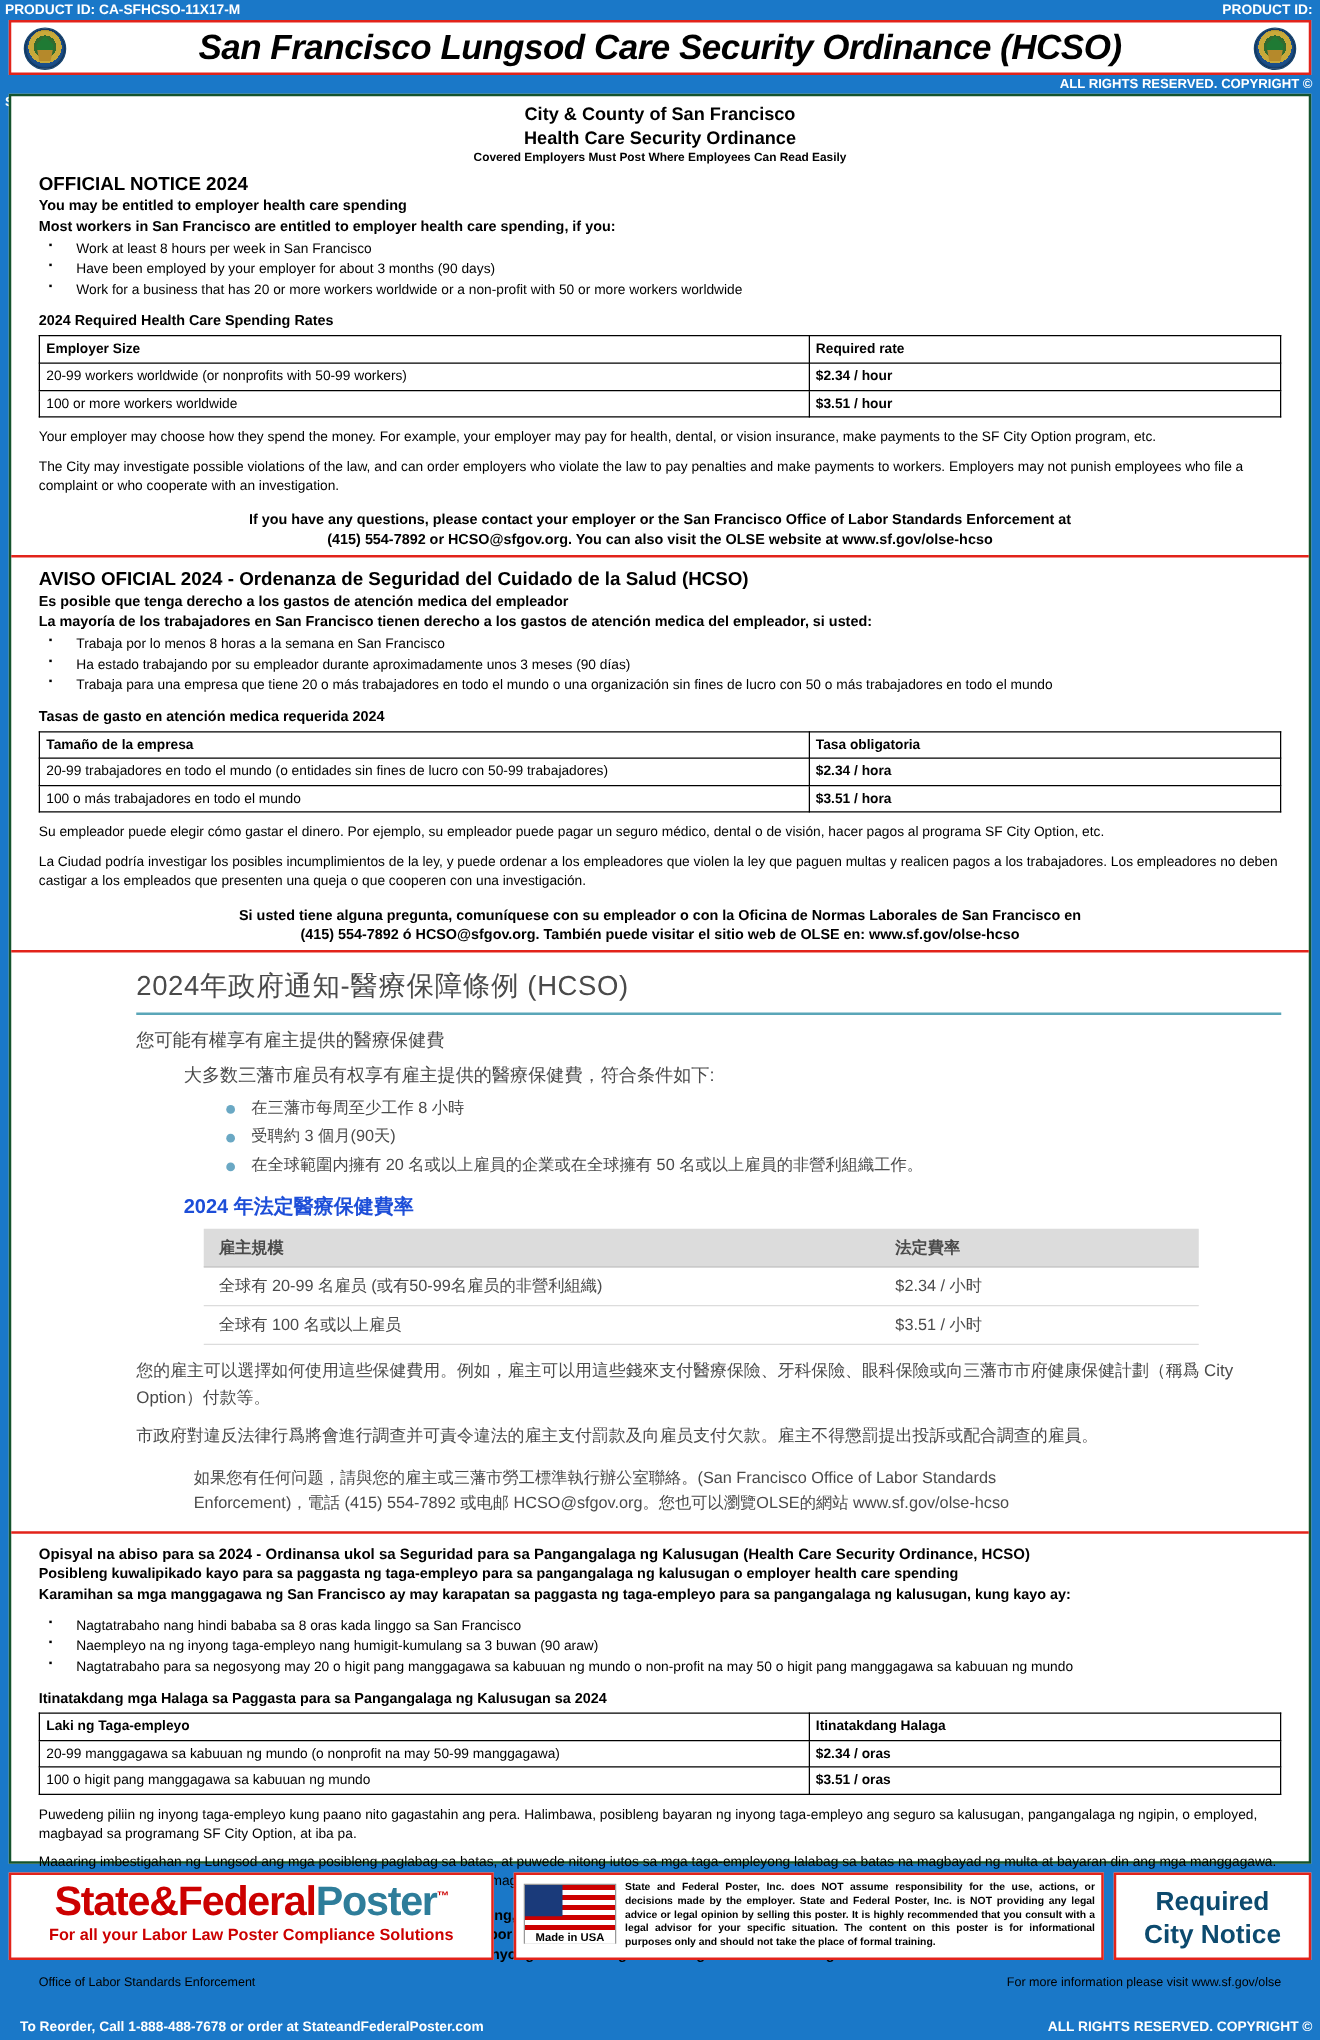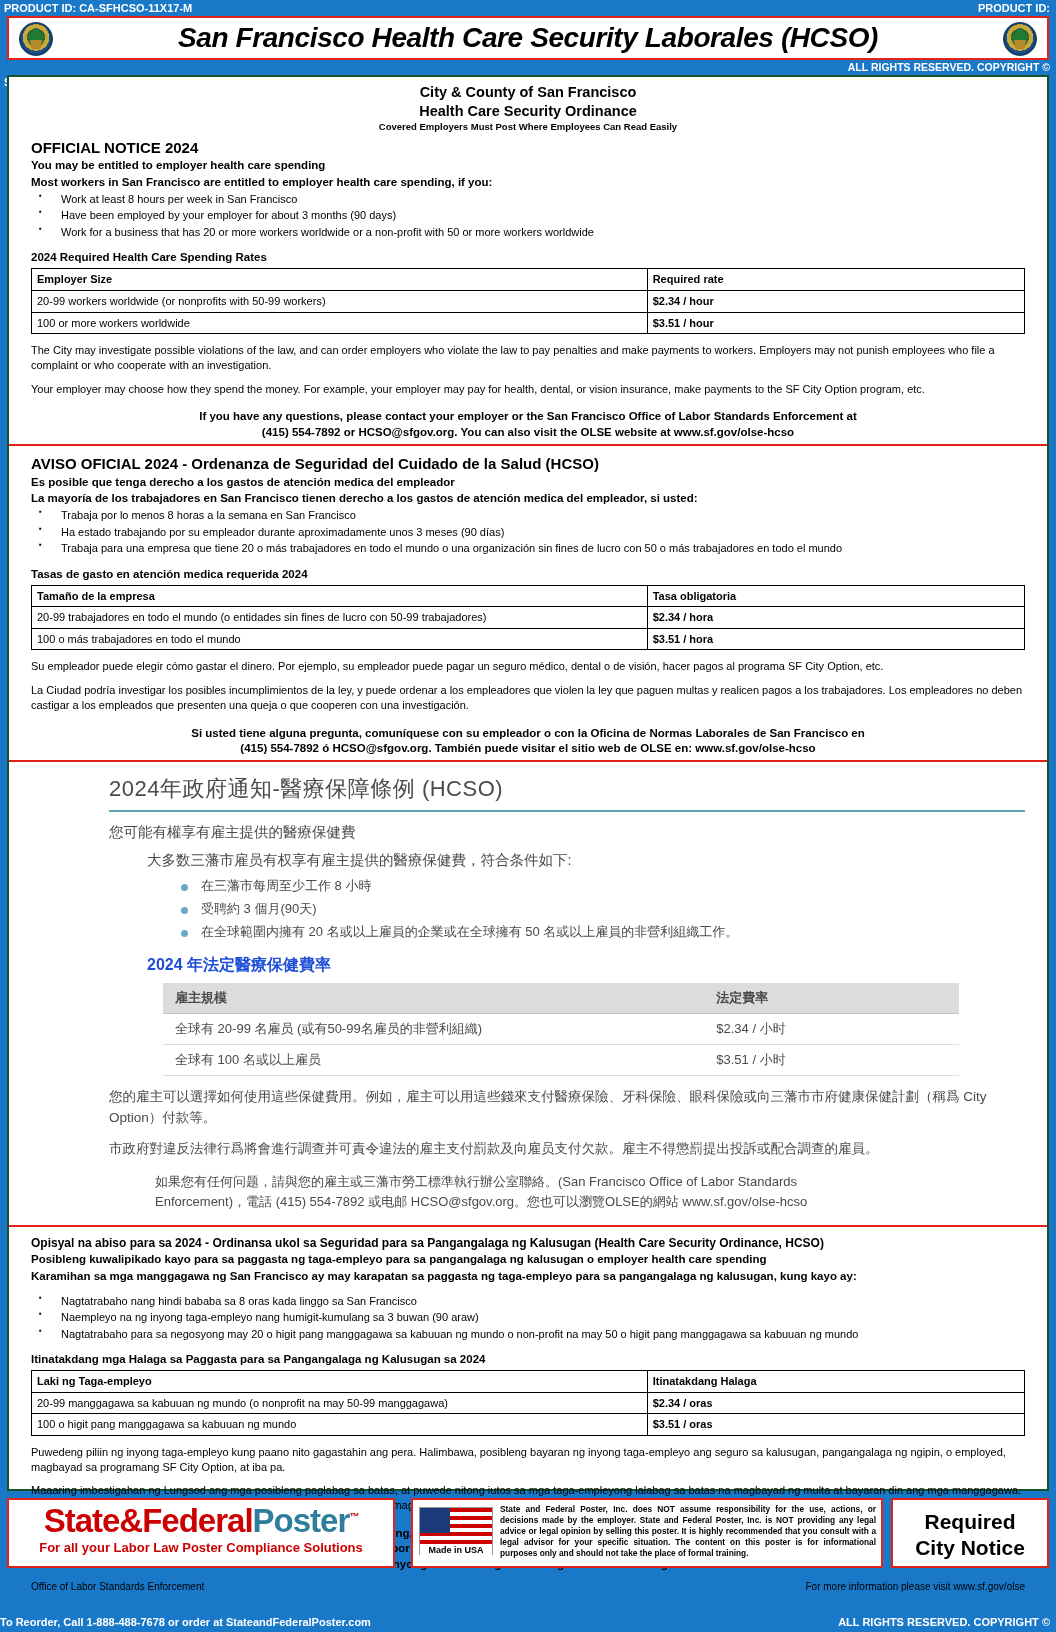--- a/index.html
+++ b/index.html
@@ -111,42 +111,42 @@
   }
   .flag:before{
     content:"";position:absolute;left:0;top:0;width:30px;height:25px;background:#1a3a7a;
   }
   .flag .mk{
     position:absolute;left:0;bottom:-1px;width:72px;text-align:center;
     font-size:9px;font-weight:bold;background:#fff;color:#000;margin-top:44px;
   }
   .disc p{margin:0 0 0 82px;font-size:8.3px;line-height:1.33;text-align:justify;color:#000;font-weight:bold;}
   .bcard.req{left:884px;top:2px;width:158px;height:70px;}
-  .req .r1,.req .r2{color:#000000;font-weight:bold;font-size:21px;text-align:center;}
+  .req .r1,.req .r2{color:#0c4a6e;font-weight:bold;font-size:21px;text-align:center;}
   .req .r1{margin-top:10px;}
   .req .r2{margin-top:2px;}
   .botbar{
     position:absolute;left:0;top:1614px;width:1056px;height:18px;
     color:#fff;font-size:11px;font-weight:bold;
   }
-  .botbar .left{position:absolute;left:0;top:2px;}
+  .botbar .left{position:absolute;left:16px;top:2px;}
   .botbar .right{position:absolute;right:6px;top:2px;}
 </style>
 </head>
 <body>
 
 <div class="topbar">
   <span class="left">PRODUCT ID: CA-SFHCSO-11X17-M</span>
   <span class="right">PRODUCT ID:</span>
 </div>
 
 <div class="titleband">
   <div class="seal left"></div>
   <div class="seal right"></div>
-  <h1>San Francisco Health Care Security Laborales (HCSO)</h1>
+  <h1>San Francisco Lungsod Care Security Ordinance (HCSO)</h1>
 </div>
 
 <div class="serialbar">
   <span class="left">SERIAL NUMBER: FG723755</span>
   <span class="right">ALL RIGHTS RESERVED. COPYRIGHT ©</span>
 </div>
 
 <div class="sheet">
 
   <div class="sec blk">
@@ -175,22 +175,22 @@
         <td class="c1">20-99 workers worldwide (or nonprofits with 50-99 workers)</td>
         <td class="val">$2.34 / hour</td>
       </tr>
       <tr>
         <td class="c1">100 or more workers worldwide</td>
         <td class="val">$3.51 / hour</td>
       </tr>
     </tbody>
       </table>
 
+    <p class="body">Your employer may choose how they spend the money. For example, your employer may pay for health, dental, or vision insurance, make payments to the SF City Option program, etc.</p>
     <p class="body">The City may investigate possible violations of the law, and can order employers who violate the law to pay penalties and make payments to workers. Employers may not punish employees who file a complaint or who cooperate with an investigation.</p>
-    <p class="body">Your employer may choose how they spend the money. For example, your employer may pay for health, dental, or vision insurance, make payments to the SF City Option program, etc.</p>
 
     <div class="contact">
       <div>If you have any questions, please contact your employer or the San Francisco Office of Labor Standards Enforcement at</div>
       <div>(415) 554-7892 or HCSO@sfgov.org. You can also visit the OLSE website at www.sf.gov/olse-hcso</div>
     </div>
   </div>
 
   <div class="divider"></div>
 
   <div class="sec blk">

